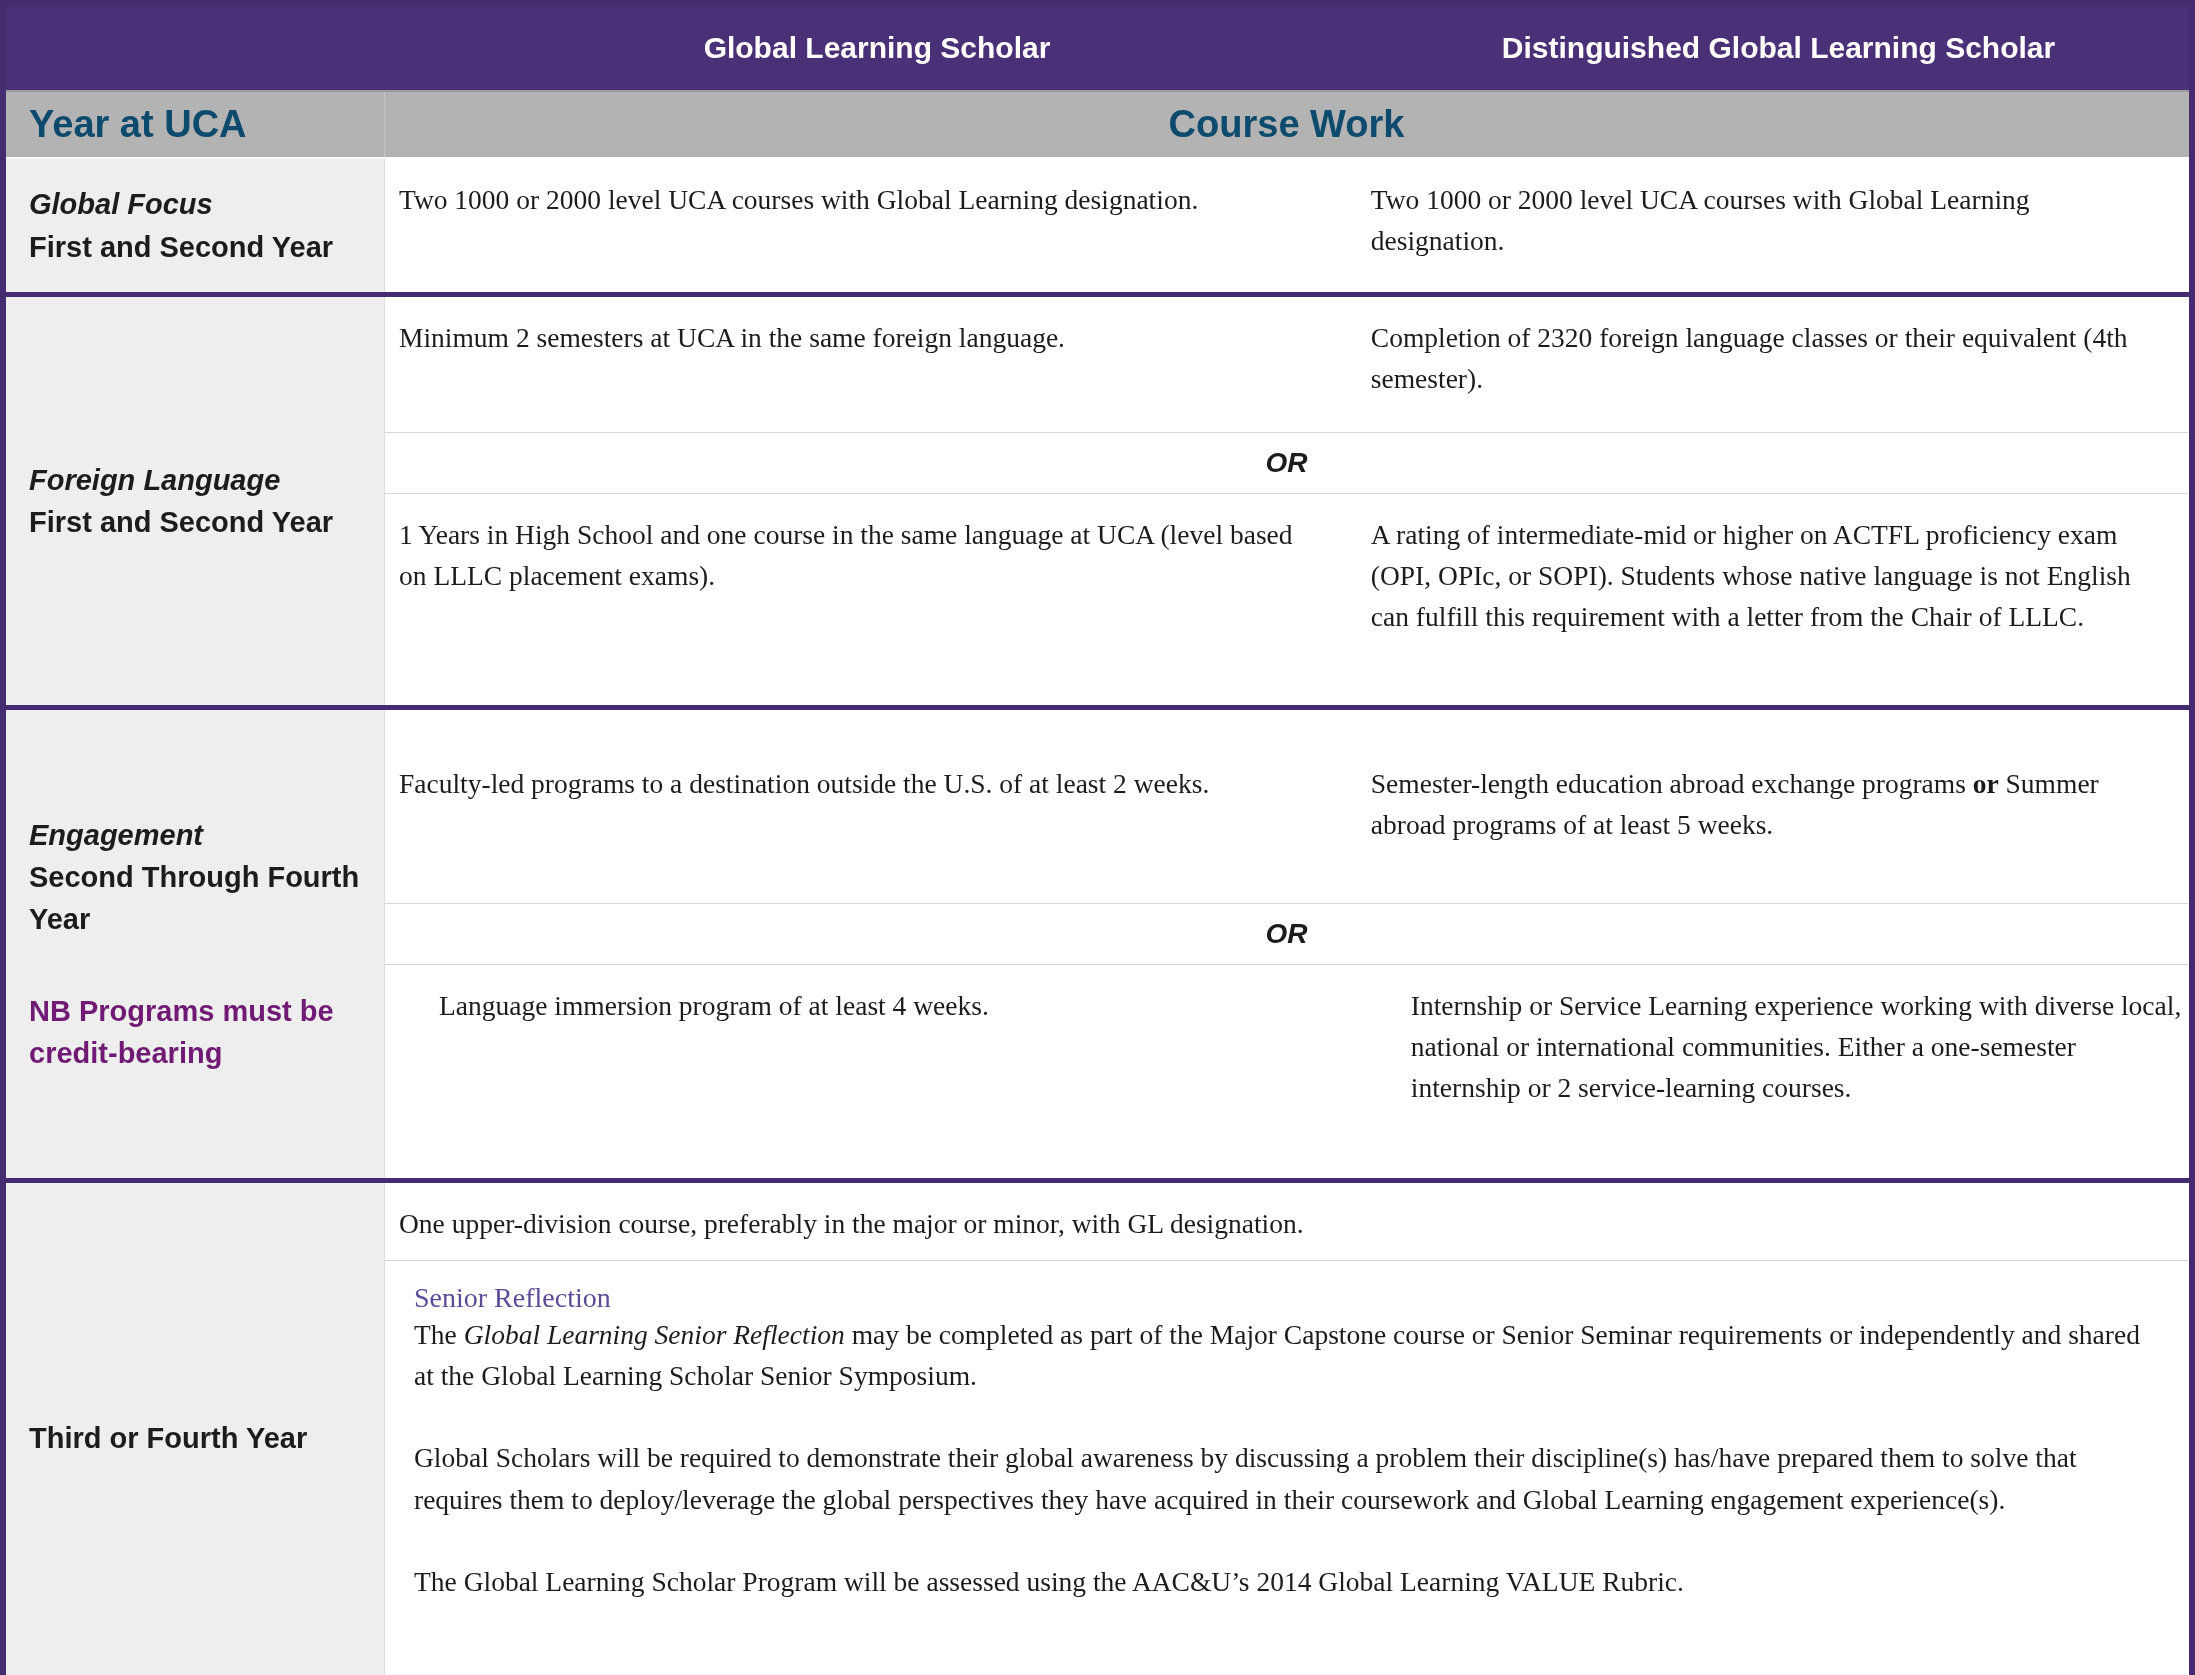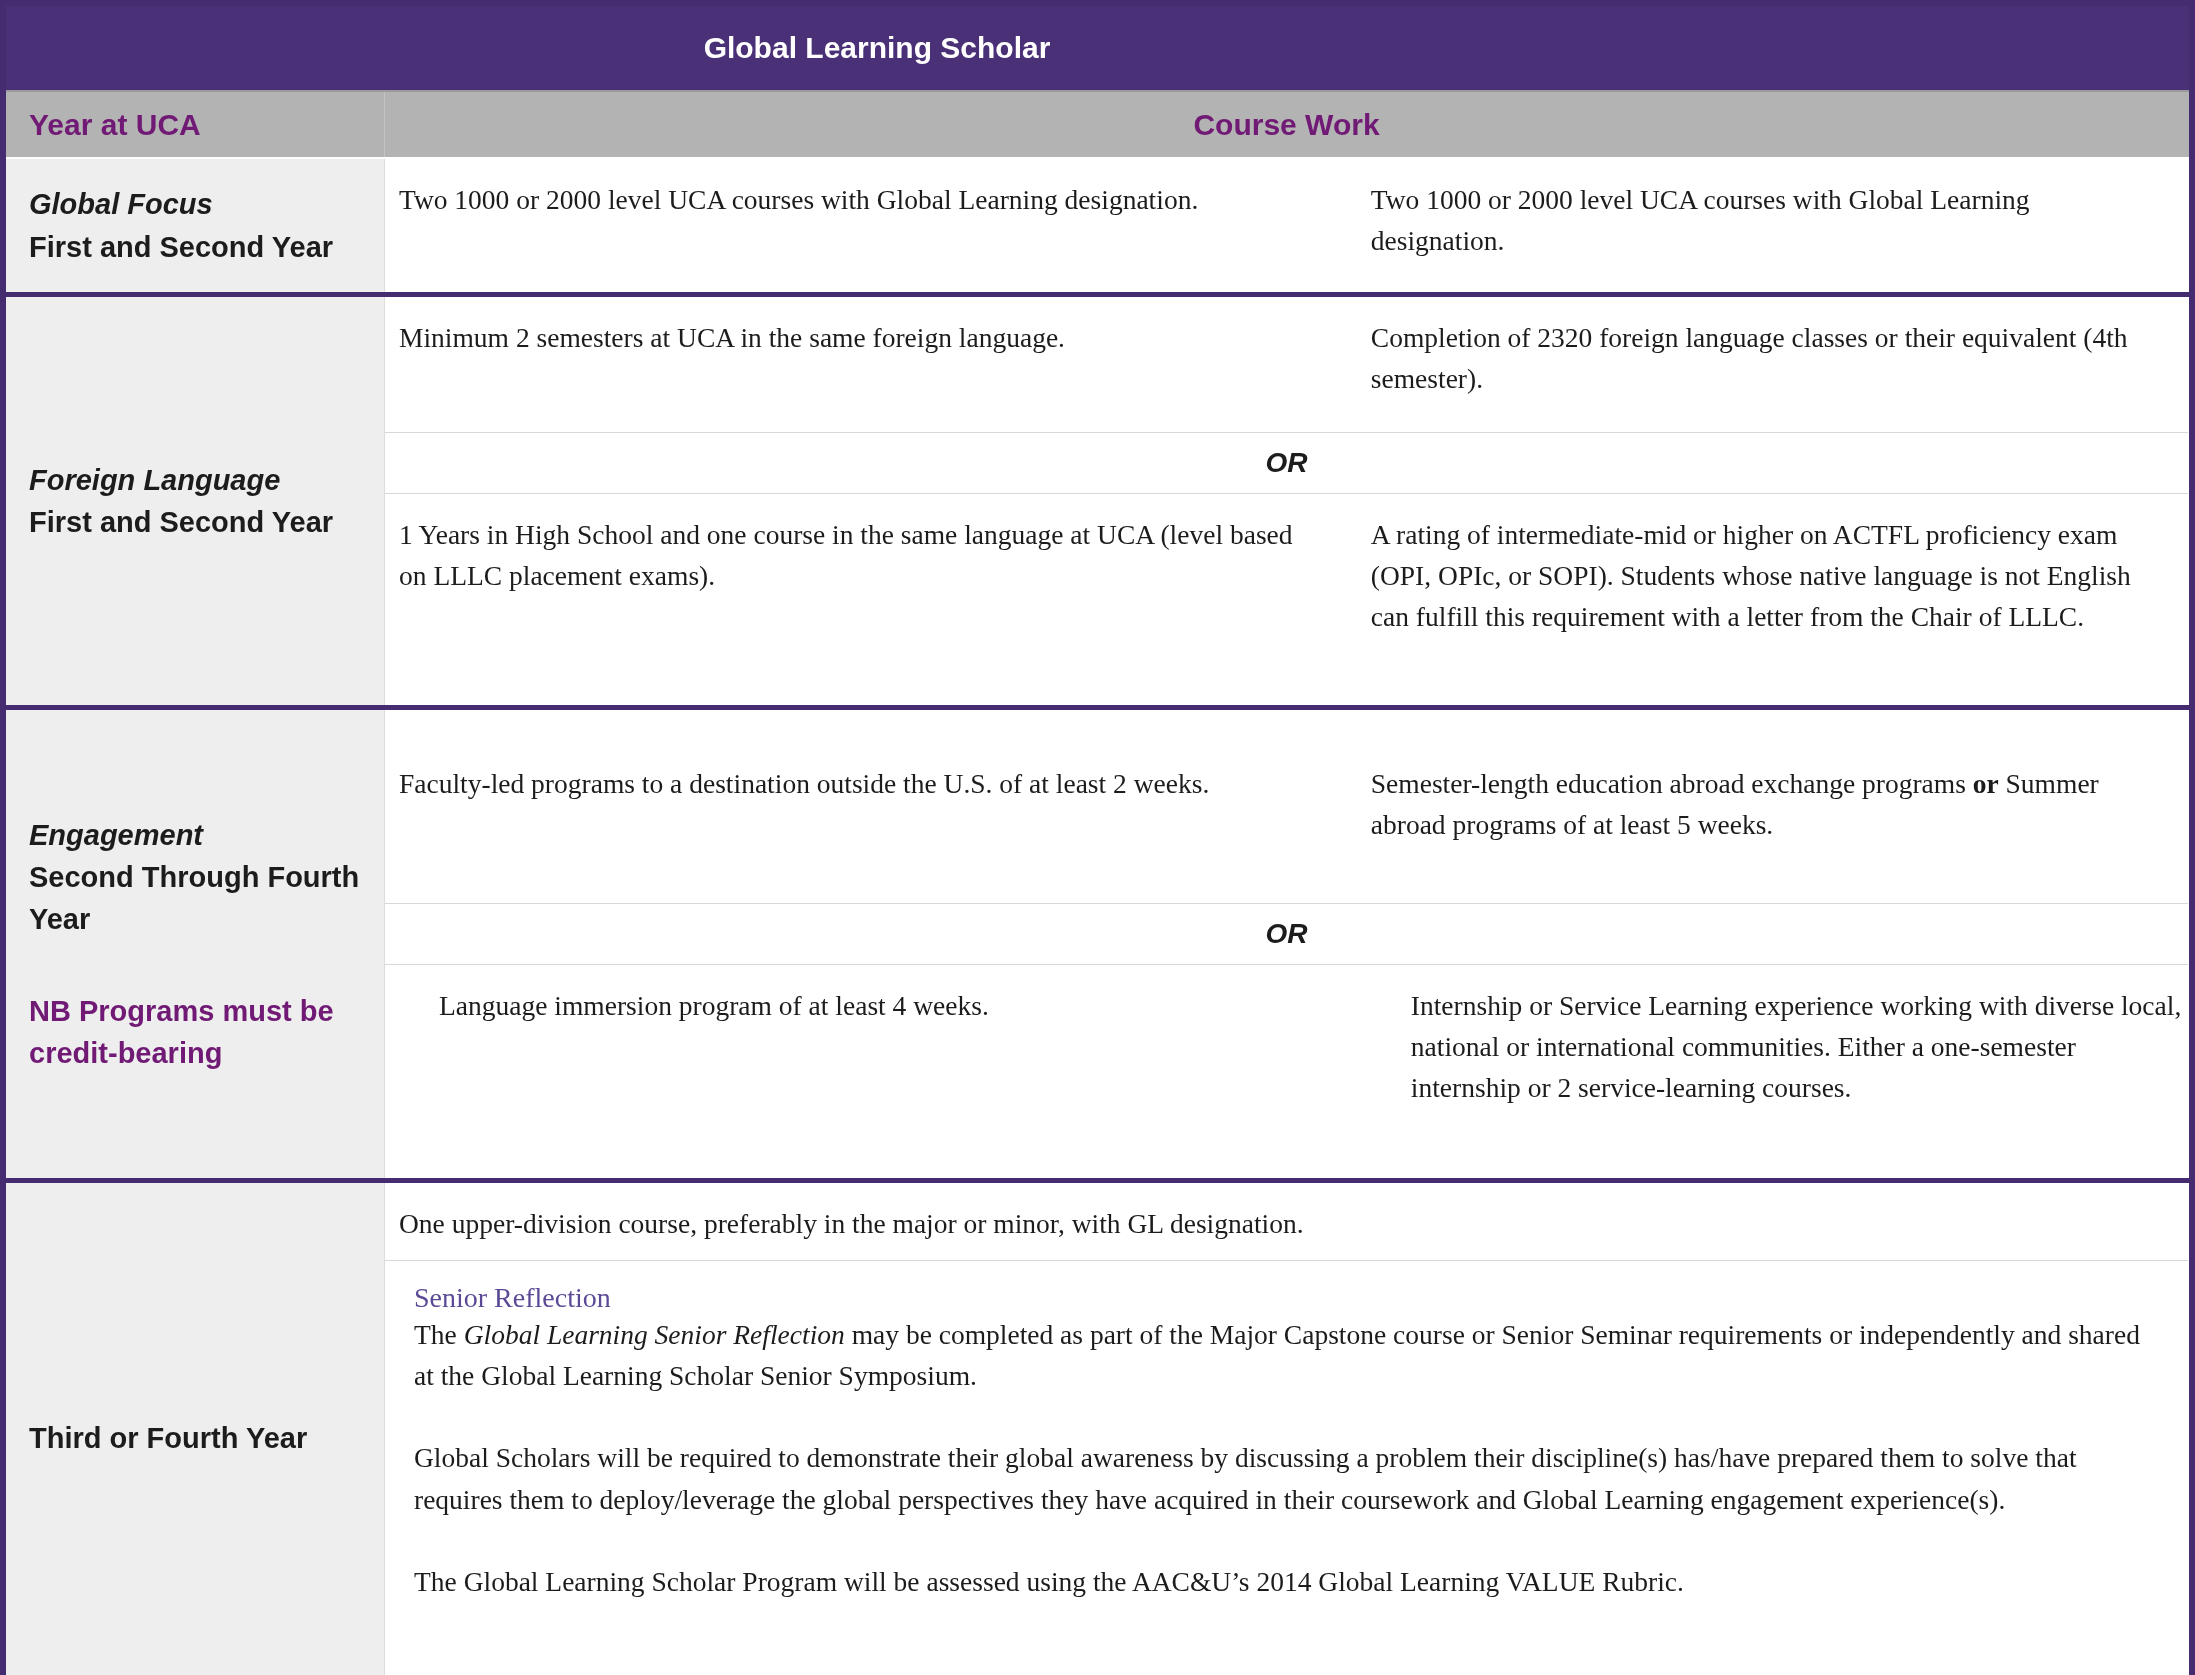--- a/index.html
+++ b/index.html
@@ -26,21 +26,21 @@
   .header-row{
     display:grid;grid-template-columns:379px 984px 819px;
     background:var(--purple);height:86px;align-items:center;
     border-bottom:2.7px solid #9a9a9a;
   }
   .hdr{color:#fff;font-weight:bold;font-size:30px;text-align:center;line-height:1.2;}
   .subheader-row{
     display:grid;grid-template-columns:379px 1803px;
     background:var(--gray-header);height:67px;align-items:center;
     border-bottom:2.7px solid #ffffff;
-    color:#701a75;font-weight:bold;font-size:30px;
+    color:#0c4a6e;font-weight:bold;font-size:38px;
   }
   .subheader-row .yr{padding-left:23px;border-right:1.8px solid #c4c4c4;height:100%;display:flex;align-items:center;}
   .subheader-row .cw{text-align:center;}
   
   .rowgroup{
     display:grid;grid-template-columns:379px 1803px;
     border-bottom:5.3px solid var(--border-purple);
   }
   .rowgroup:last-child{border-bottom:none;}
   .label-cell{
@@ -82,20 +82,21 @@
   .tf-b .gap{display:block;height:41px;}
 </style>
 </head>
 <body>
 
 <div class="table">
 
   <div class="header-row">
     <div></div>
     <div class="hdr">Global Learning Scholar</div>
+    <div class="hdr">Distinguished Global Learning Scholar</div>
   </div>
 
   <div class="subheader-row">
     <div class="yr">Year at UCA</div>
     <div class="cw">Course Work</div>
   </div>
 
   <div class="rowgroup">
     <div class="label-cell">
       <span class="lbl-italic">Global Focus</span>

